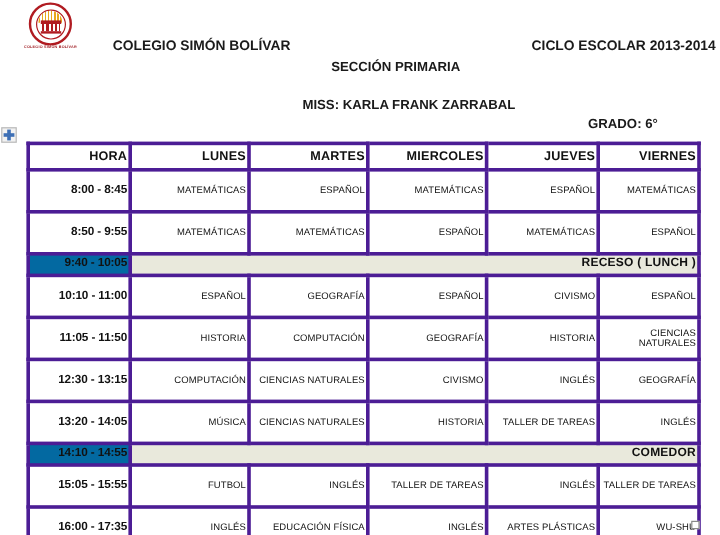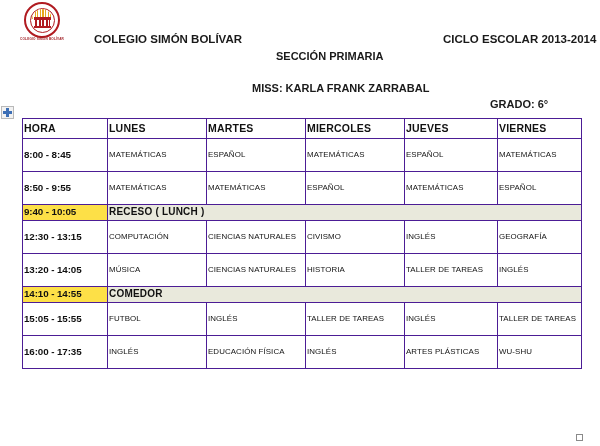--- a/index.html
+++ b/index.html
@@ -79,22 +79,22 @@
   #move-handle .cross:after{left:0;top:3px;width:9px;height:3px;}
 
   
   #schedule{
     position:absolute;left:22px;top:118px;width:559px;
     border-collapse:collapse;
     table-layout:fixed;
     background:#ffffff;
   }
   #schedule td,#schedule th{
-    border:1px solid #4c1d95;
-    text-align:left;
+    border:3px solid #4c1d95;
+    text-align:right;
     vertical-align:middle;
     color:#111111;
     padding:0 1px;
     line-height:1.05;
   }
   #schedule thead th{
     height:19px;
     font-size:10.5px;
     font-weight:bold;
     letter-spacing:.2px;
@@ -108,21 +108,21 @@
     font-size:7.9px;
     font-weight:normal;
     letter-spacing:.1px;
   }
   tr.class-row td{height:32px;}
   tr.class-row td.hora{vertical-align:bottom;padding-bottom:4px;}
   tr.break-row td{
     height:15px;
     background:#e9e9dc;
   }
-  tr.break-row td.hora{background:#fde047;}
+  tr.break-row td.hora{background:#0369a1;}
   td.break-label{
     font-size:10px;
     font-weight:bold;
     letter-spacing:.2px;
   }
 
   col.c-hora{width:85px;}
   col.c-day{width:99px;}
   col.c-day-narrow{width:93px;}
   col.c-day-last{width:84px;}
@@ -196,20 +196,36 @@
         <td class="subject">MATEMÁTICAS</td>
         <td class="subject">ESPAÑOL</td>
         <td class="subject">MATEMÁTICAS</td>
         <td class="subject">ESPAÑOL</td>
       </tr>
       <tr class="break-row">
         <td class="hora">9:40 - 10:05</td>
         <td class="break-label" colspan="5">RECESO ( LUNCH )</td>
       </tr>
       <tr class="class-row">
+        <td class="hora">10:10 - 11:00</td>
+        <td class="subject">ESPAÑOL</td>
+        <td class="subject">GEOGRAFÍA</td>
+        <td class="subject">ESPAÑOL</td>
+        <td class="subject">CIVISMO</td>
+        <td class="subject">ESPAÑOL</td>
+      </tr>
+      <tr class="class-row">
+        <td class="hora">11:05 - 11:50</td>
+        <td class="subject">HISTORIA</td>
+        <td class="subject">COMPUTACIÓN</td>
+        <td class="subject">GEOGRAFÍA</td>
+        <td class="subject">HISTORIA</td>
+        <td class="subject">CIENCIAS NATURALES</td>
+      </tr>
+      <tr class="class-row">
         <td class="hora">12:30 - 13:15</td>
         <td class="subject">COMPUTACIÓN</td>
         <td class="subject">CIENCIAS NATURALES</td>
         <td class="subject">CIVISMO</td>
         <td class="subject">INGLÉS</td>
         <td class="subject">GEOGRAFÍA</td>
       </tr>
       <tr class="class-row">
         <td class="hora">13:20 - 14:05</td>
         <td class="subject">MÚSICA</td>

